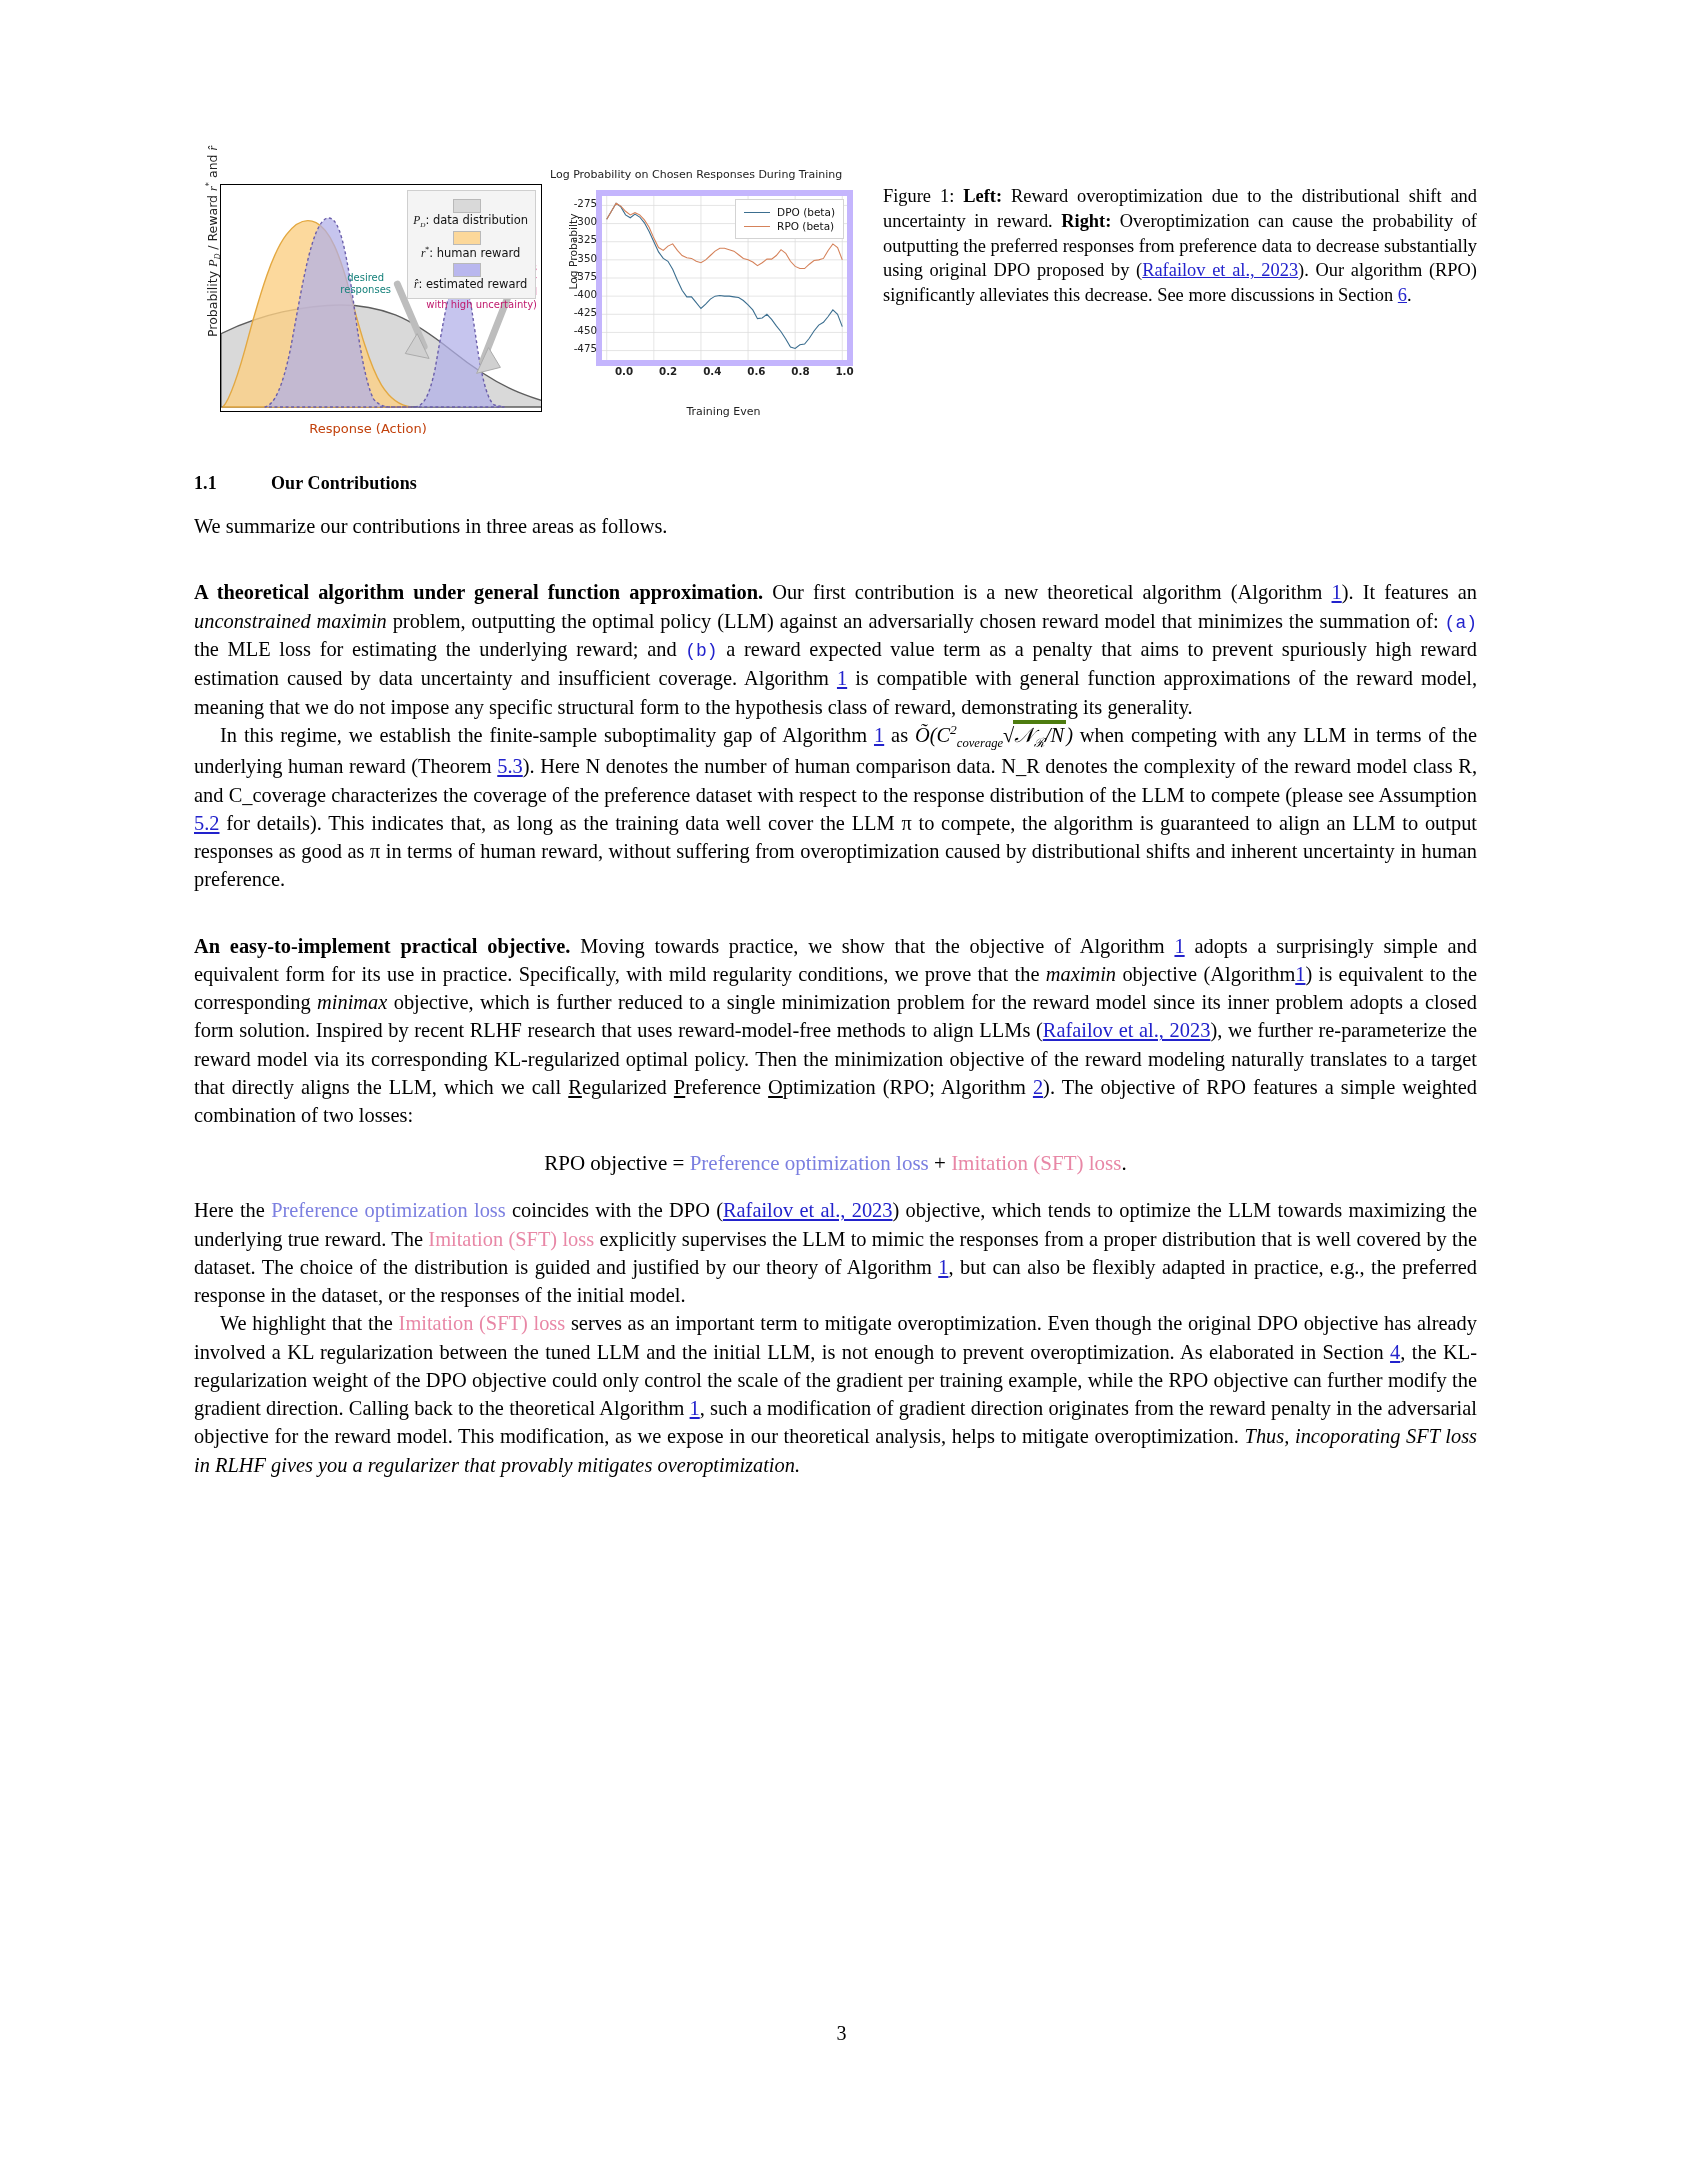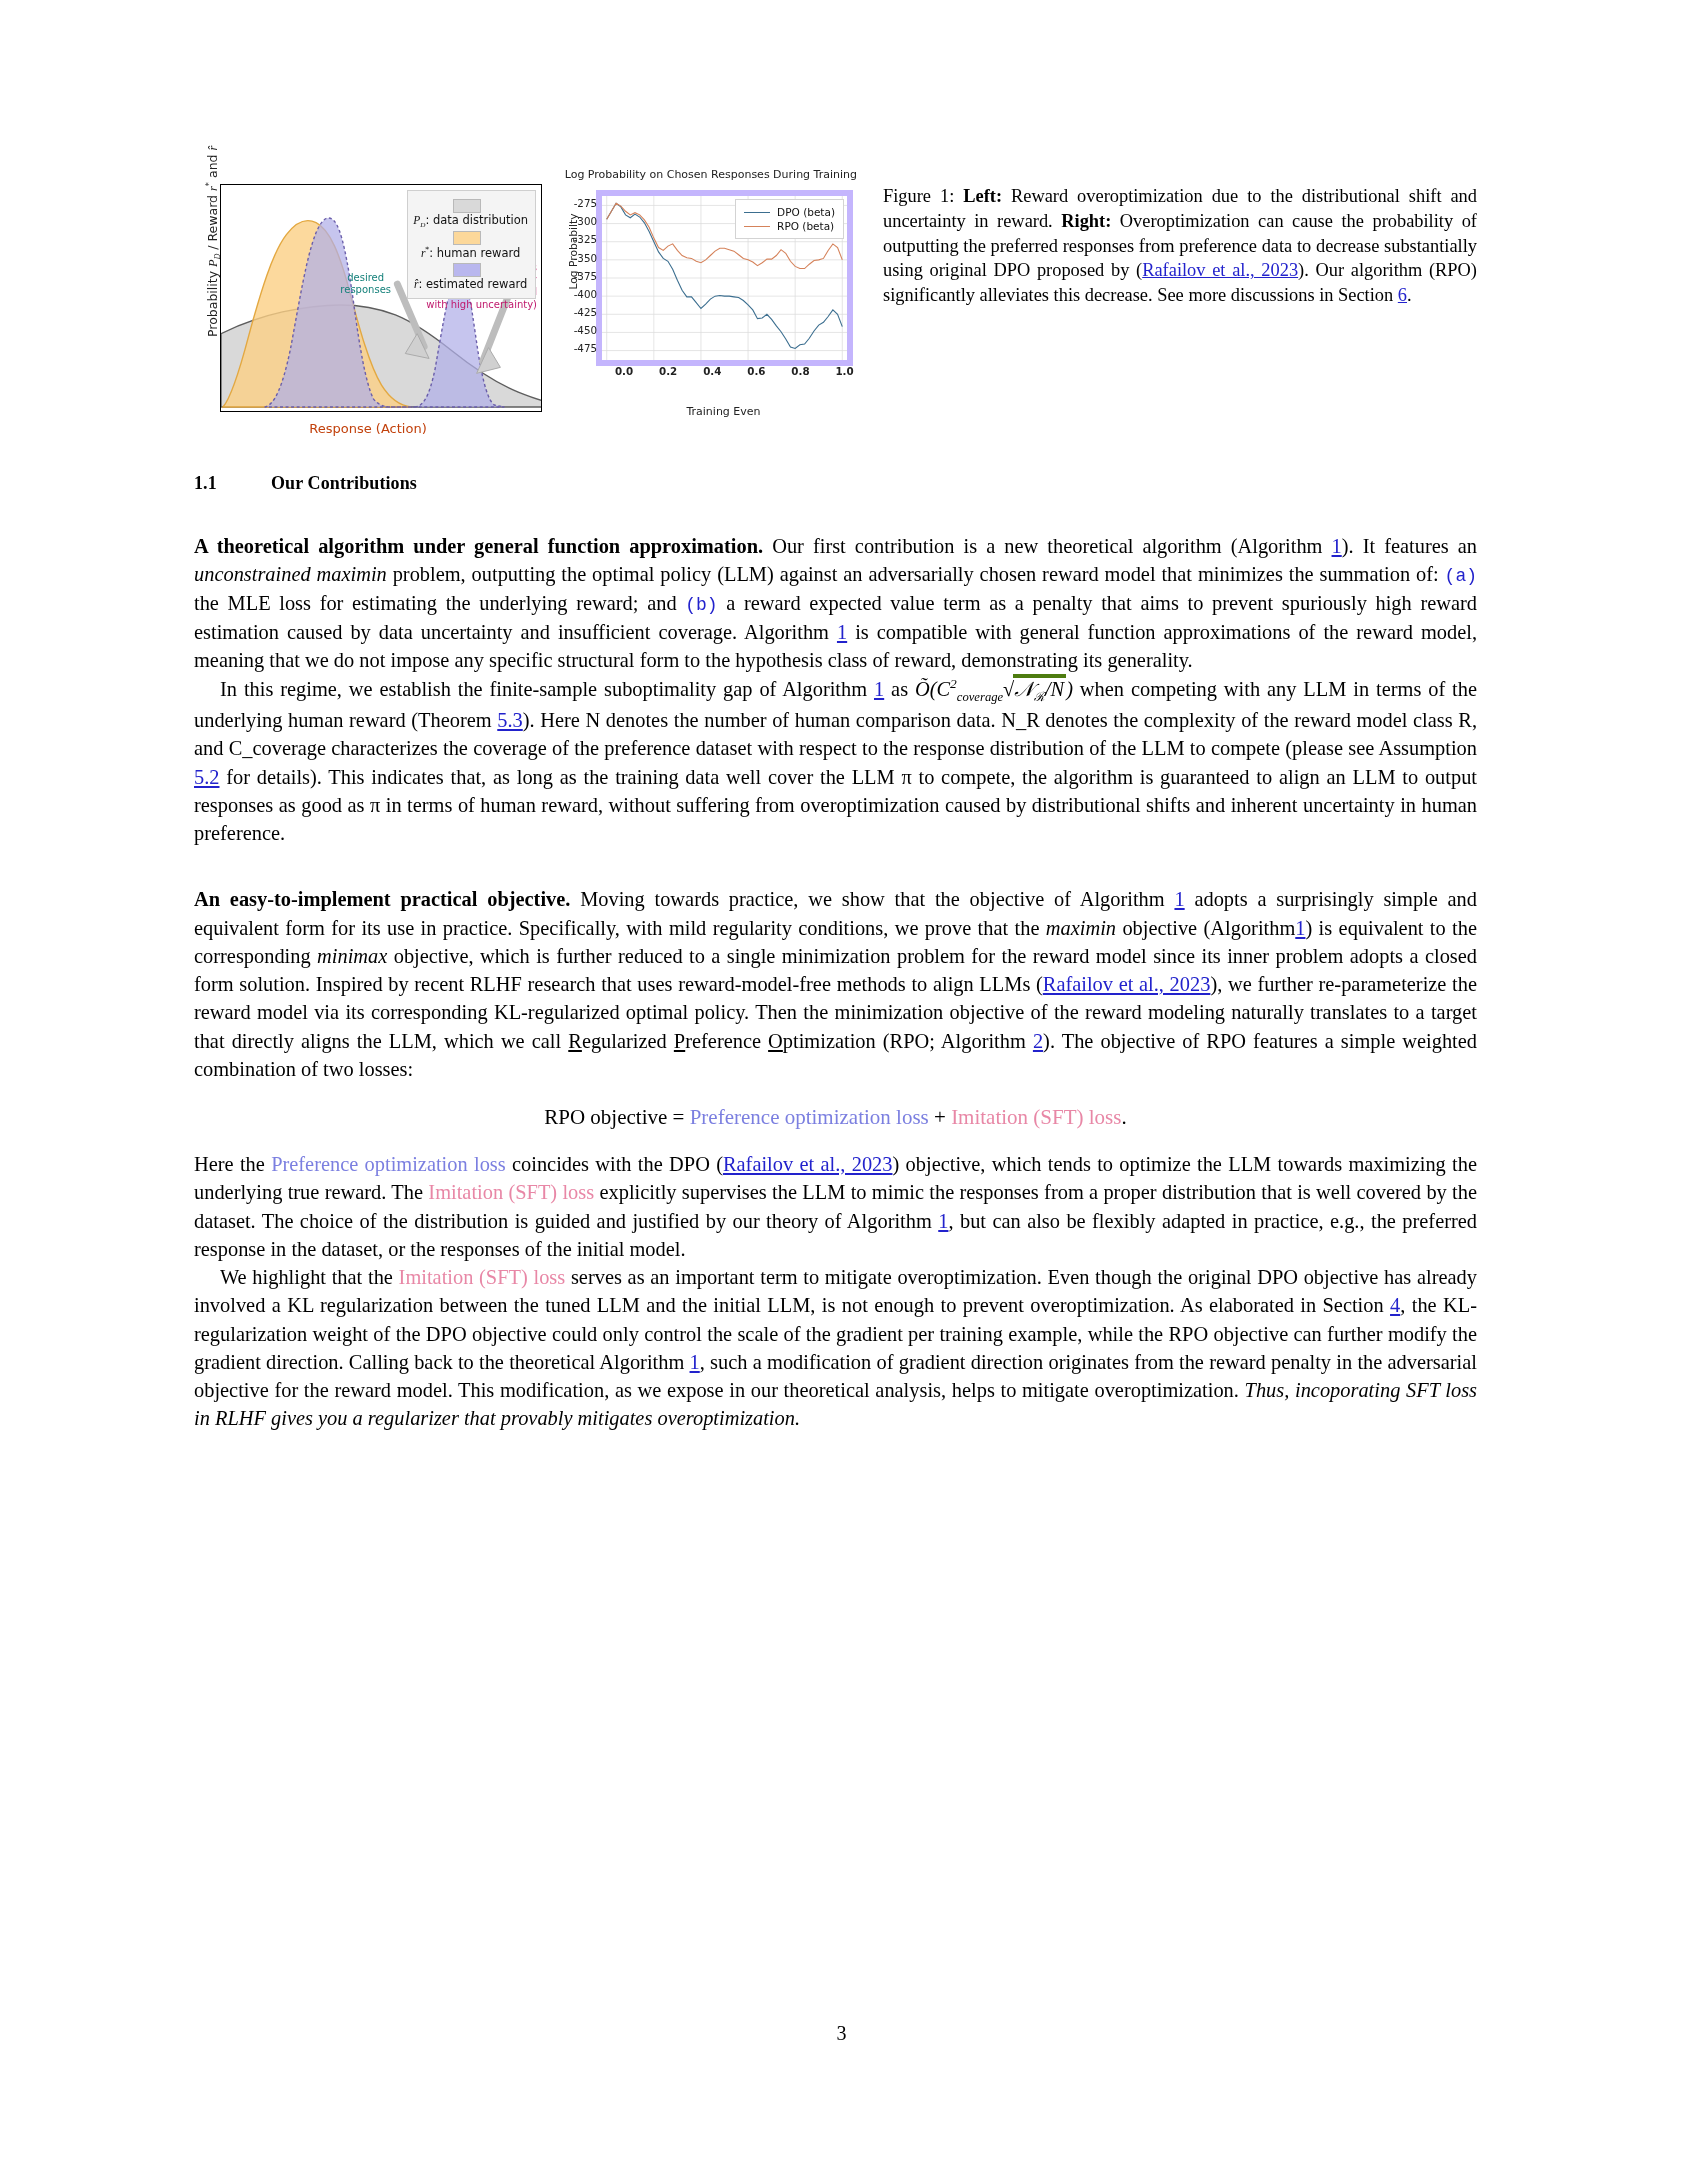--- a/index.html
+++ b/index.html
@@ -121,21 +121,21 @@
   
   .plotB {
     position: relative;
     width: 307px;
     height: 212px;
     font-family: "DejaVu Sans", sans-serif;
   }
   .plotB .title {
     position: absolute;
     left: 0; right: 0; top: -16px;
-    text-align: right;
+    text-align: left;
     font-size: 11px;
     color: #222;
   }
   .plotB .ylabB {
     position: absolute;
     left: -51px; top: 61px;
     width: 149px;
     transform: rotate(-90deg);
     transform-origin: center center;
     font-size: 10.7px;
@@ -358,20 +358,21 @@
       <div class="fig-caption">
         <span>Figure 1:</span>
         <b>Left:</b><span> Reward overoptimization due to the distributional shift and uncertainty in reward. </span><b>Right:</b><span> Overoptimization can cause the probability of outputting the preferred responses from preference data to decrease substantially using original DPO proposed by (</span><a class="cite" href="#">Rafailov et al., 2023</a><span>). Our algorithm (RPO) significantly alleviates this decrease. See more discussions in Section </span><a class="cite" href="#">6</a><span>.</span>
       </div>
     </div>
 
     <h2 class="sec">
       <span class="num">1.1</span><span>Our Contributions</span>
     </h2>
 
+    <p class="body">We summarize our contributions in three areas as follows.</p>
 
     <p class="body para-head">
       <span class="run-in">A theoretical algorithm under general function approximation.</span><span>  Our first contribution is a new theoretical algorithm (Algorithm </span><a class="ref" href="#">1</a><span>). It features an </span><span class="it">unconstrained maximin</span><span> problem, outputting the optimal policy (LLM) against an adversarially chosen reward model that minimizes the summation of: </span><span class="labelref">(a)</span><span> the MLE loss for estimating the underlying reward; and </span><span class="labelref">(b)</span><span> a reward expected value term as a penalty that aims to prevent spuriously high reward estimation caused by data uncertainty and insufficient coverage. Algorithm </span><a class="ref" href="#">1</a><span> is compatible with general function approximations of the reward model, meaning that we do not impose any specific structural form to the hypothesis class of reward, demonstrating its generality.</span>
     </p>
 
     <p class="body indent">
       <span>In this regime, we establish the finite-sample suboptimality gap of Algorithm </span><a class="ref" href="#">1</a><span> as </span><span class="mathvar">Õ(<span class="mathvar">C</span><sup class="sm">2</sup><sub class="sm">coverage</sub>√<span class="sqrt"><span class="calN">𝒩</span><sub class="sm">ℛ</sub>/<span class="mathvar">N</span></span>)</span><span> when competing with any LLM in terms of the underlying human reward (Theorem </span><a class="ref" href="#">5.3</a><span>). Here N denotes the number of human comparison data. N_R denotes the complexity of the reward model class R, and C_coverage characterizes the coverage of the preference dataset with respect to the response distribution of the LLM to compete (please see Assumption </span><a class="ref" href="#">5.2</a><span> for details). This indicates that, as long as the training data well cover the LLM π to compete, the algorithm is guaranteed to align an LLM to output responses as good as π in terms of human reward, without suffering from overoptimization caused by distributional shifts and inherent uncertainty in human preference.</span>
     </p>
 
     <p class="body para-head">

